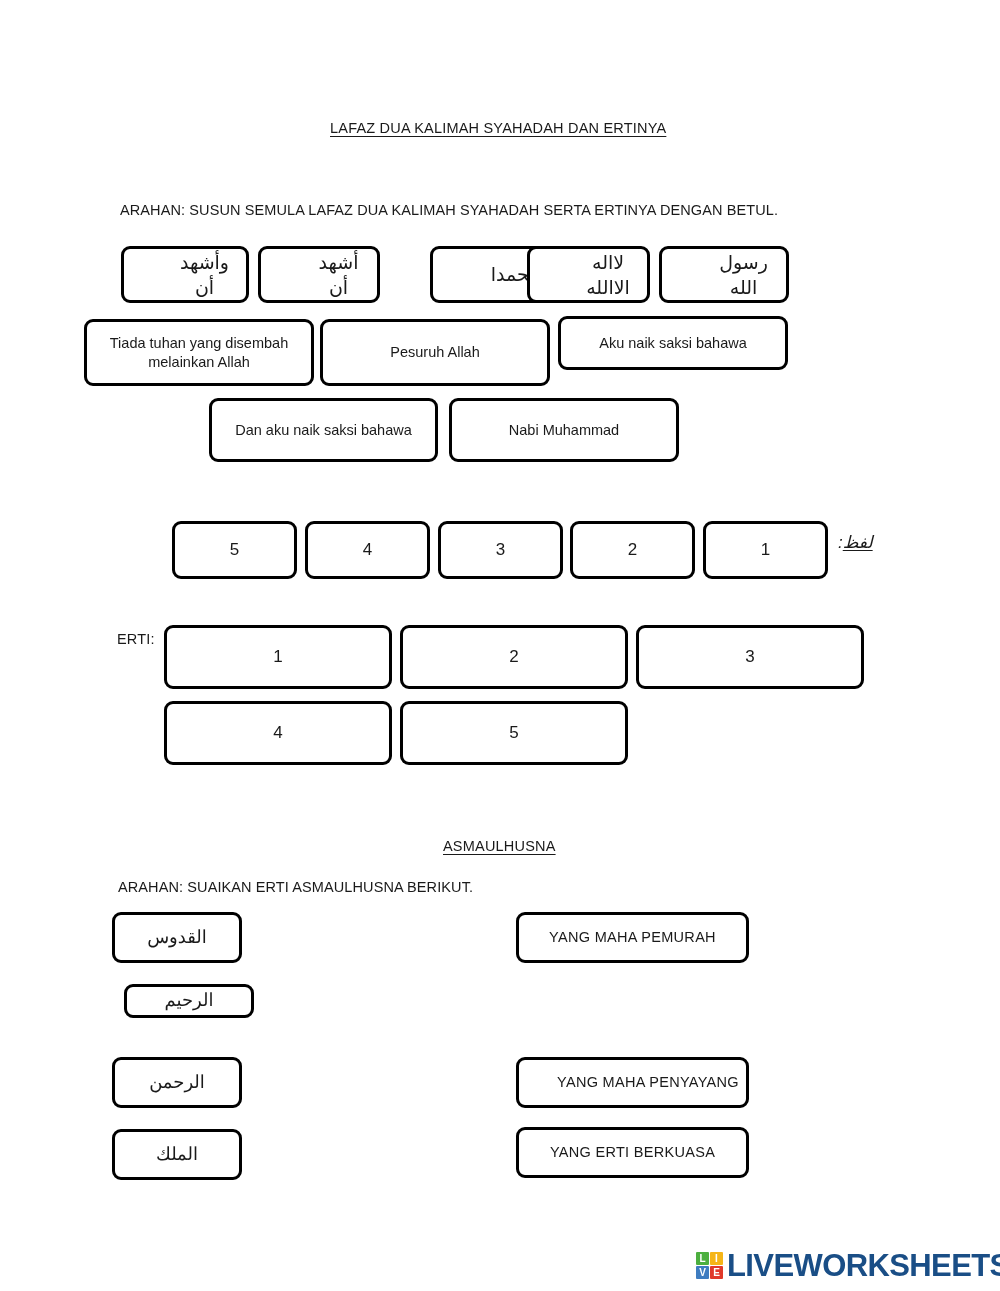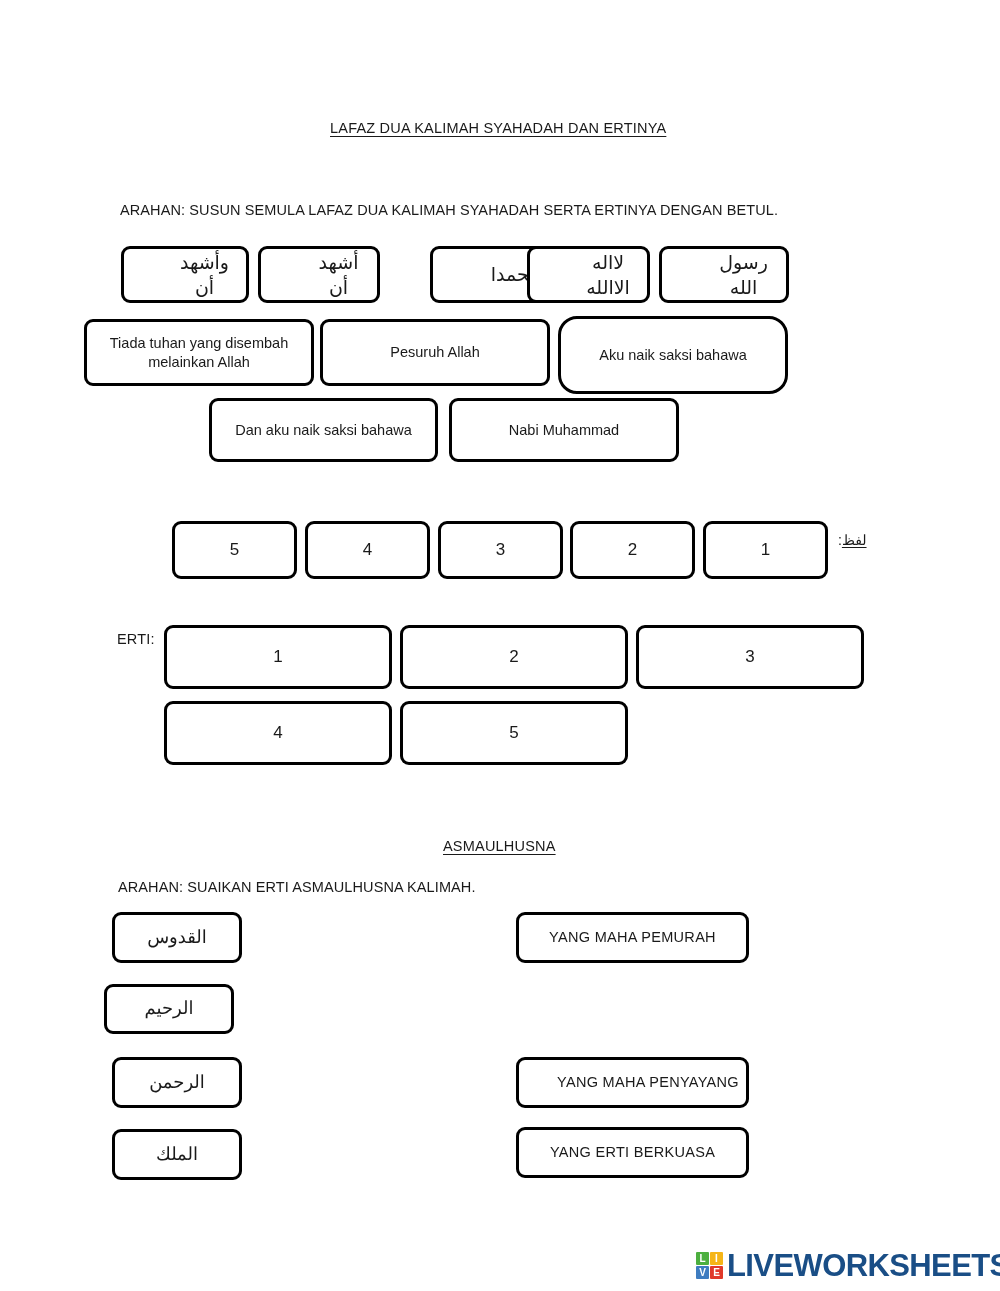--- a/index.html
+++ b/index.html
@@ -38,23 +38,24 @@
     font-size: 14.5px;
     letter-spacing: .1px;
     white-space: nowrap;
   }
   .side-label {
     font-size: 14.5px;
     letter-spacing: .2px;
     white-space: nowrap;
   }
   .rtl-label {
-    font-size: 14px;
+    font-size: 17px;
     direction: rtl;
     white-space: nowrap;
+    font-style: italic;
   }
   .rtl-label .word {
     text-decoration: underline;
     text-underline-offset: 2px;
   }
 
   
   .box {
     position: absolute;
     box-sizing: border-box;
@@ -132,21 +133,21 @@
   <div class="abs instruction" style="left:120px; top:202px;">ARAHAN: SUSUN SEMULA LAFAZ DUA KALIMAH SYAHADAH SERTA ERTINYA DENGAN BETUL.</div>
 
   <div class="box ar" style="left:121px; top:246px; width:128px; height:57px;">وأشهد أن</div>
   <div class="box ar" style="left:258px; top:246px; width:122px; height:57px;">أشهد أن</div>
   <div class="box ar" style="left:390px; top:246px; width:131px; height:57px;margin-left:40px;">محمدا</div>
   <div class="box ar" style="left:527px; top:246px; width:123px; height:57px;">لااله الاالله</div>
   <div class="box ar" style="left:659px; top:246px; width:130px; height:57px;">رسول الله</div>
 
   <div class="box ms" style="left:84px; top:319px; width:230px; height:67px;">Tiada tuhan yang disembah melainkan Allah</div>
   <div class="box ms" style="left:320px; top:319px; width:230px; height:67px;">Pesuruh Allah</div>
-  <div class="box ms" style="left:558px; top:316px; width:230px; height:78px;border-radius:19px;">Aku naik saksi bahawa</div>
+  <div class="box ms" style="left:558px; top:316px; width:230px; height:54px;">Aku naik saksi bahawa</div>
 
   <div class="box ms" style="left:209px; top:398px; width:229px; height:64px;">Dan aku naik saksi bahawa</div>
   <div class="box ms" style="left:449px; top:398px; width:230px; height:64px;">Nabi Muhammad</div>
 
   <div class="abs rtl-label" style="left:838px; top:532px;">
     <span class="word">لفظ</span><span>:</span>
   </div>
 
   <div class="box num" style="left:172px; top:521px; width:125px; height:58px;">5</div>
   <div class="box num" style="left:305px; top:521px; width:125px; height:58px;">4</div>
@@ -158,24 +159,24 @@
 
   <div class="box num" style="left:164px; top:625px; width:228px; height:64px;">1</div>
   <div class="box num" style="left:400px; top:625px; width:228px; height:64px;">2</div>
   <div class="box num" style="left:636px; top:625px; width:228px; height:64px;">3</div>
 
   <div class="box num" style="left:164px; top:701px; width:228px; height:64px;">4</div>
   <div class="box num" style="left:400px; top:701px; width:228px; height:64px;">5</div>
 
   <div class="abs section-title" style="left:443px; top:838px;">ASMAULHUSNA</div>
 
-  <div class="abs instruction" style="left:118px; top:879px;">ARAHAN: SUAIKAN ERTI ASMAULHUSNA KALIMAH.</div>
+  <div class="abs instruction" style="left:118px; top:879px;">ARAHAN: SUAIKAN ERTI ASMAULHUSNA BERIKUT.</div>
 
   <div class="box ar-sm" style="left:112px; top:912px; width:130px; height:51px;">القدوس</div>
-  <div class="box ar-sm" style="left:104px; top:984px; width:130px; height:50px;">الرحيم</div>
+  <div class="box ar-sm" style="left:124px; top:984px; width:130px; height:34px;">الرحيم</div>
   <div class="box ar-sm" style="left:112px; top:1057px; width:130px; height:51px;">الرحمن</div>
   <div class="box ar-sm" style="left:112px; top:1129px; width:130px; height:51px;">الملك</div>
 
   <div class="box caps" style="left:516px; top:912px; width:233px; height:51px;">YANG MAHA PEMURAH</div>
   <div class="box caps" style="left:516px; top:1057px; width:233px; height:51px;padding-left:37px;">YANG MAHA PENYAYANG</div>
   <div class="box caps" style="left:516px; top:1127px; width:233px; height:51px;">YANG ERTI BERKUASA</div>
 
   <div class="lw-logo" style="left:696px; top:1250px;">
     <div class="lw-tiles">
       <div class="lw-tile" style="background: rgb(76, 175, 63);">L</div>

